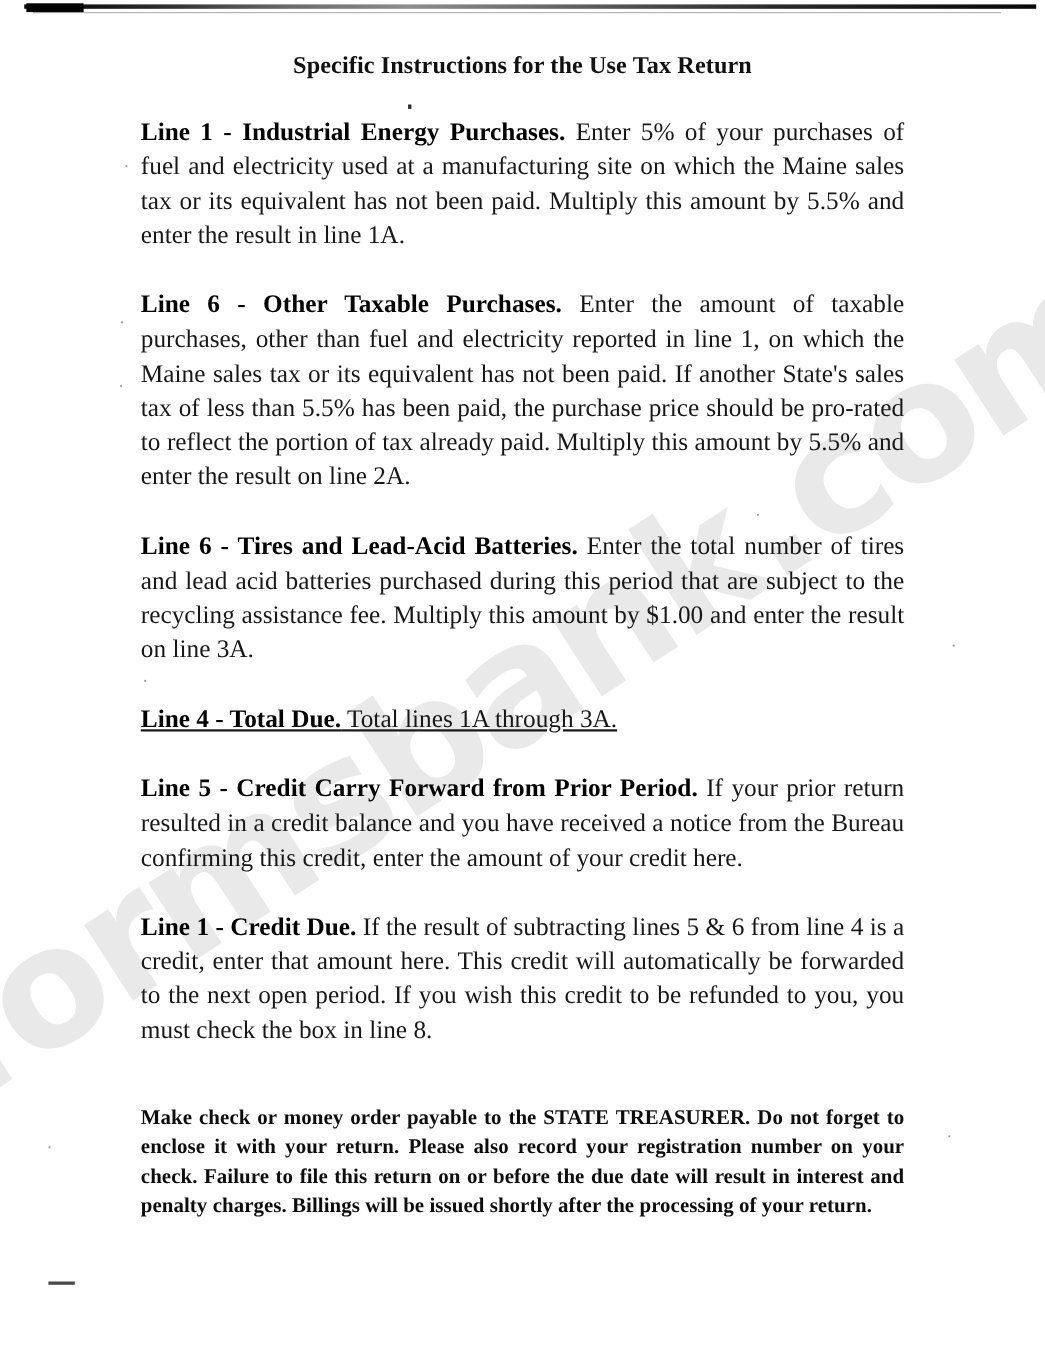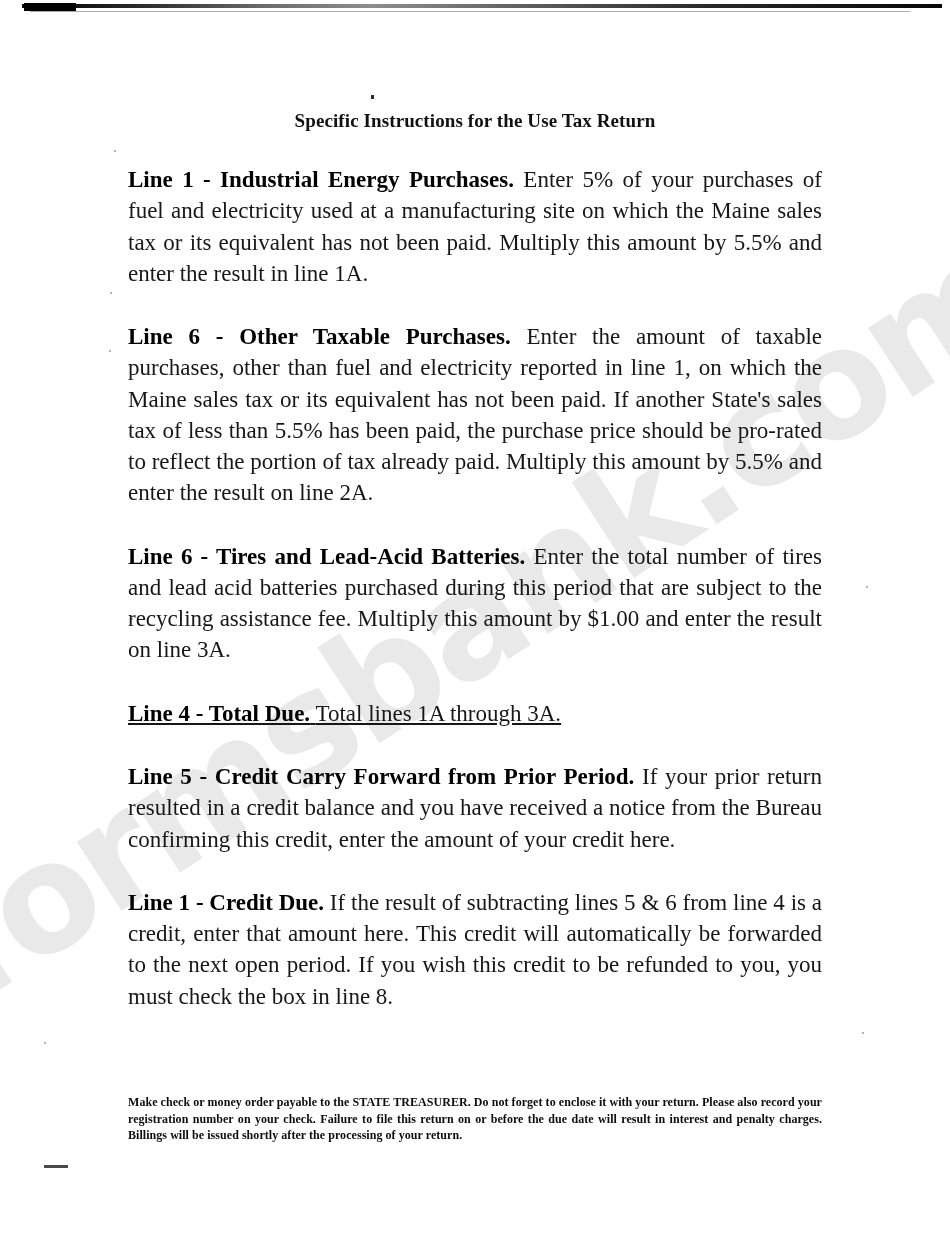--- a/index.html
+++ b/index.html
@@ -100,43 +100,43 @@
     position: absolute;
     left: 128px;
     top: 0;
     width: 694px;
     z-index: 2;
   }
 
   #doc-title {
     text-align: center;
     font-weight: bold;
-    font-size: 19px;
+    font-size: 22px;
     letter-spacing: 0.1px;
-    margin-top: 110px;
+    margin-top: 46px;
     color: #111;
   }
 
   .para {
     font-size: 23px;
     line-height: 1.36;
     text-align: justify;
     color: #171717;
     margin-top: 32px;
   }
   .para.single { text-align: left; text-decoration: underline; }
 
   .para .lead {
     font-weight: bold;
     color: #000;
   }
 
   #closing-note {
-    margin-top: 82px;
-    font-size: 12px;
+    margin-top: 52px;
+    font-size: 19px;
     line-height: 1.40;
     text-align: justify;
     font-weight: bold;
     color: #0d0d0d;
     letter-spacing: 0.05px;
   }
 
   
   .para, #closing-note { text-justify: inter-word; }
 </style>

